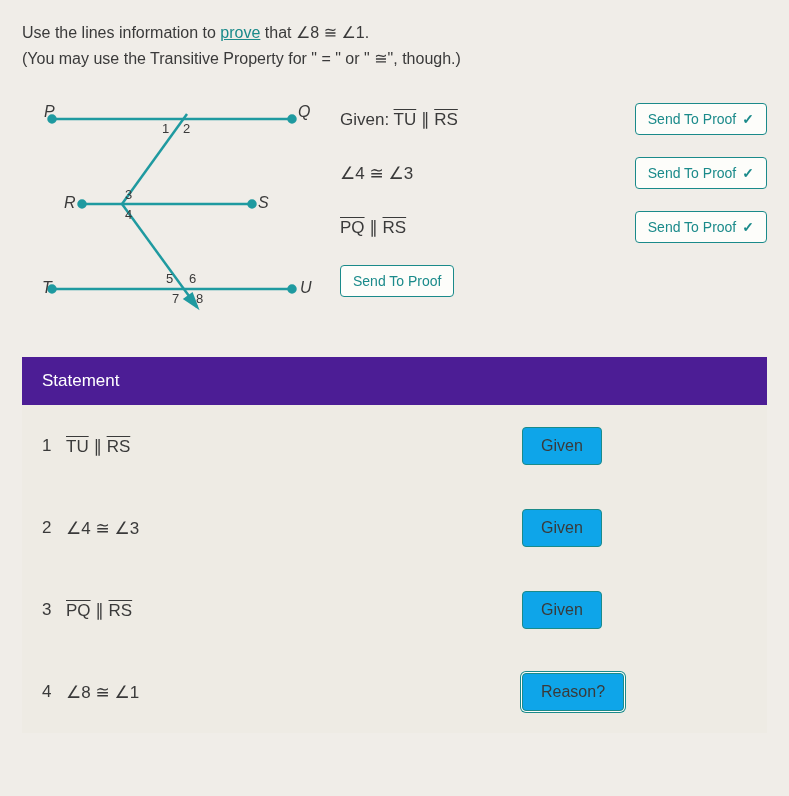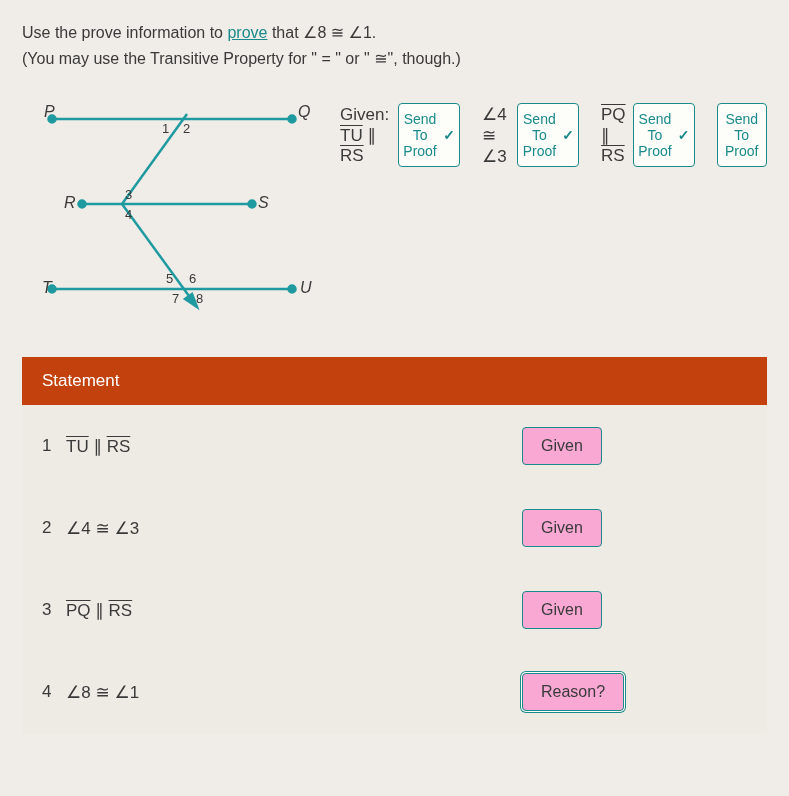--- a/index.html
+++ b/index.html
@@ -17,70 +17,70 @@
       margin-bottom: 28px;
     }
     .link { color: #1a8a8a; text-decoration: underline; cursor: pointer; }
     .italic { font-style: italic; }
     .underline-text { text-decoration: underline; }
     .ov { text-decoration: overline; }
     .problem-row { display: flex; gap: 18px; align-items: flex-start; margin-bottom: 28px; }
     .diagram-box { width: 300px; height: 230px; position: relative; flex: 0 0 300px; }
     .lbl { position: absolute; font-style: italic; font-size: 16px; color: #3a3a3a; }
     .num { position: absolute; font-size: 13px; color: #3a3a3a; }
-    .givens-col { flex: 1; display: flex; flex-direction: row; gap: 22px; padding-top: 4px; }
+    .givens-col { flex: 1; display: flex; flex-direction: column; gap: 22px; padding-top: 4px; }
     .given-row { display: flex; align-items: center; justify-content: space-between; }
     .given-text { font-size: 17px; color: #3a3a3a; }
     .btn {
       border: 1px solid #1a8a8a;
       background: #fdfdfa;
       color: #1a8a8a;
-      padding: 7px 4px;
+      padding: 7px 12px;
       border-radius: 4px;
       font-size: 14px;
       cursor: pointer;
       display: inline-flex;
       align-items: center;
       gap: 6px;
     }
     .check { color: #1a8a8a; font-weight: bold; }
     .table-header {
-      background: #c2410c;
+      background: #4c1d95;
       color: #fff;
       display: flex;
       padding: 14px 20px;
       font-size: 17px;
     }
     .th-statement { flex: 0 0 480px; }
     .th-reason { flex: 1; }
     .proof-row {
       display: flex;
       align-items: center;
       padding: 22px 20px;
       background: #eeebe4;
     }
     .row-num { width: 24px; font-size: 17px; color: #3a3a3a; }
     .row-statement { flex: 0 0 456px; font-size: 17px; }
     .reason-btn {
       border: 1px solid #1a8a8a;
-      background: #f9a8d4;
+      background: #0ea5e9;
       color: #3a3a3a;
       padding: 9px 18px;
       border-radius: 4px;
       font-size: 16px;
       cursor: pointer;
     }
     .reason-btn.double { box-shadow: 0 0 0 1px #fdfdfa, 0 0 0 2px #1a8a8a; }
   </style>
 </head>
 <body>
 
 <div class="instructions">
   <div>
-    <span>Use the prove information to </span><span class="link underline-text">prove</span><span> that ∠8 ≅ ∠1.</span>
+    <span>Use the lines information to </span><span class="link underline-text">prove</span><span> that ∠8 ≅ ∠1.</span>
   </div>
   <div>(You may use the Transitive Property for " = " or " ≅", though.)</div>
 </div>
 
 <div class="problem-row">
   <div class="diagram-box">
     <svg width="300" height="230">
       <g stroke="#1f9aa0" stroke-width="2.5" fill="#1f9aa0">
         <line x1="30" y1="20" x2="270" y2="20"></line>
         <line x1="60" y1="105" x2="230" y2="105"></line>

